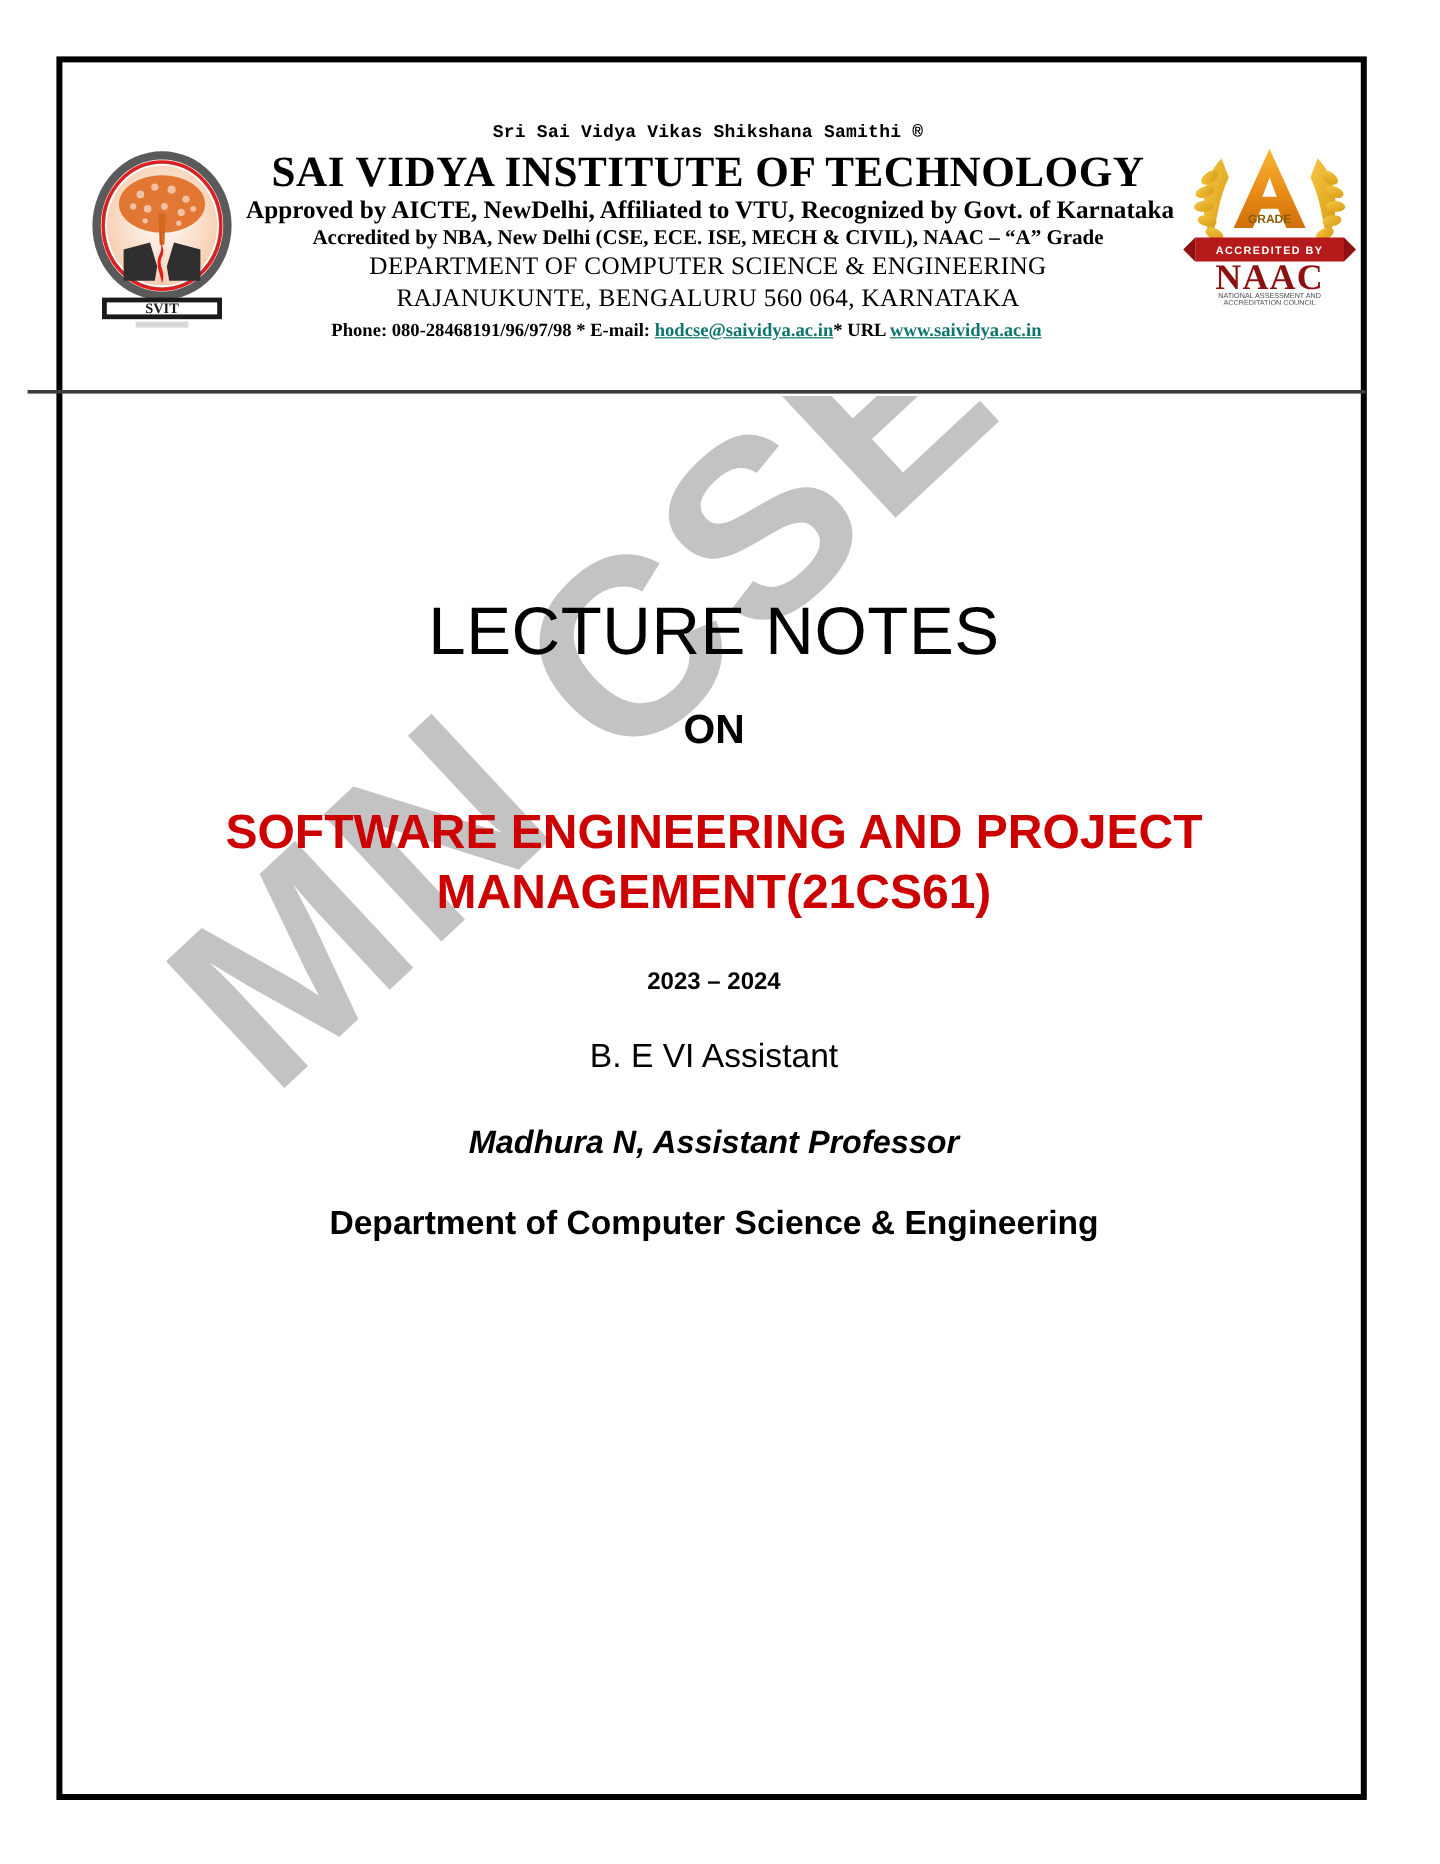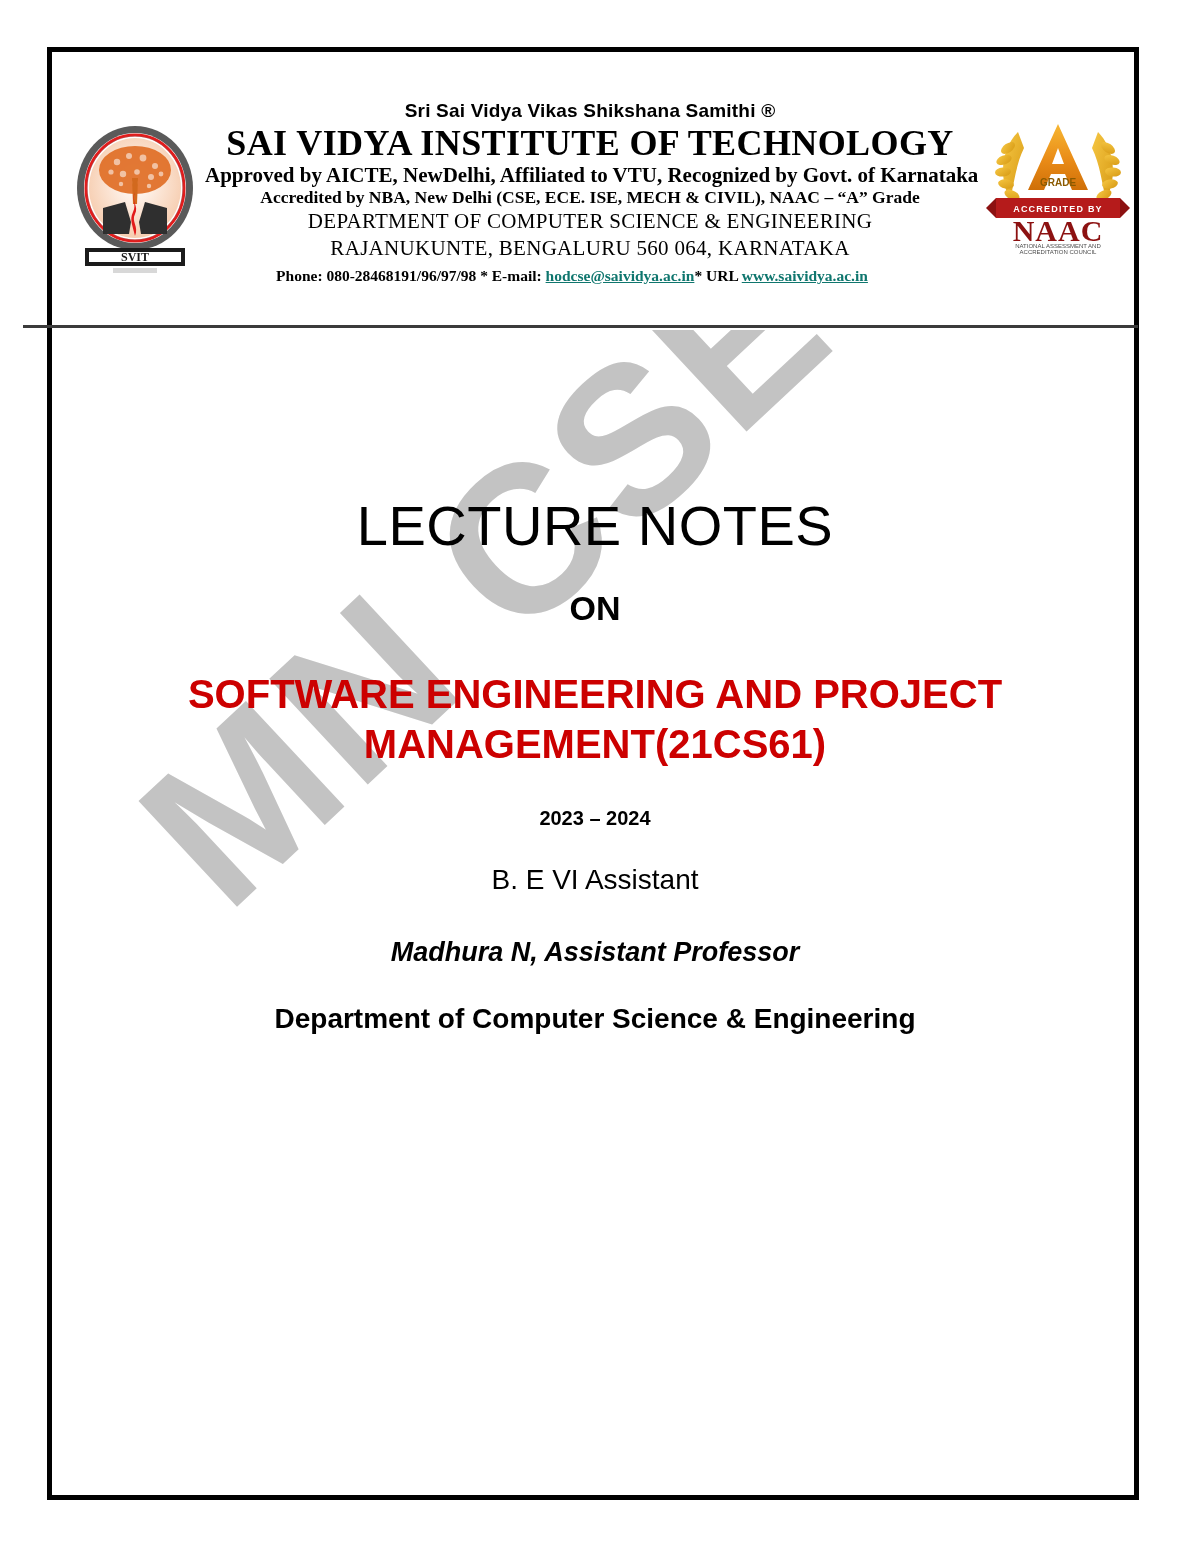--- a/index.html
+++ b/index.html
@@ -69,23 +69,23 @@
   
   .lh-text {
     position: absolute;
     left: 150px;
     right: 165px;
     top: 0;
     text-align: center;
     color: #000000;
   }
   .lh-samithi {
-    font-family: Liberation Sans, sans-serif;
-    font-weight: bold;
-    font-size: 19px;
+    font-family: Liberation Mono, monospace;
+    font-weight: bold;
+    font-size: 15px;
     letter-spacing: .2px;
     line-height: 22px;
     white-space: nowrap;
   }
   .lh-institute {
     font-family: "Liberation Serif", serif;
     font-weight: bold;
     font-size: 36px;
     line-height: 42px;
     letter-spacing: .4px;

